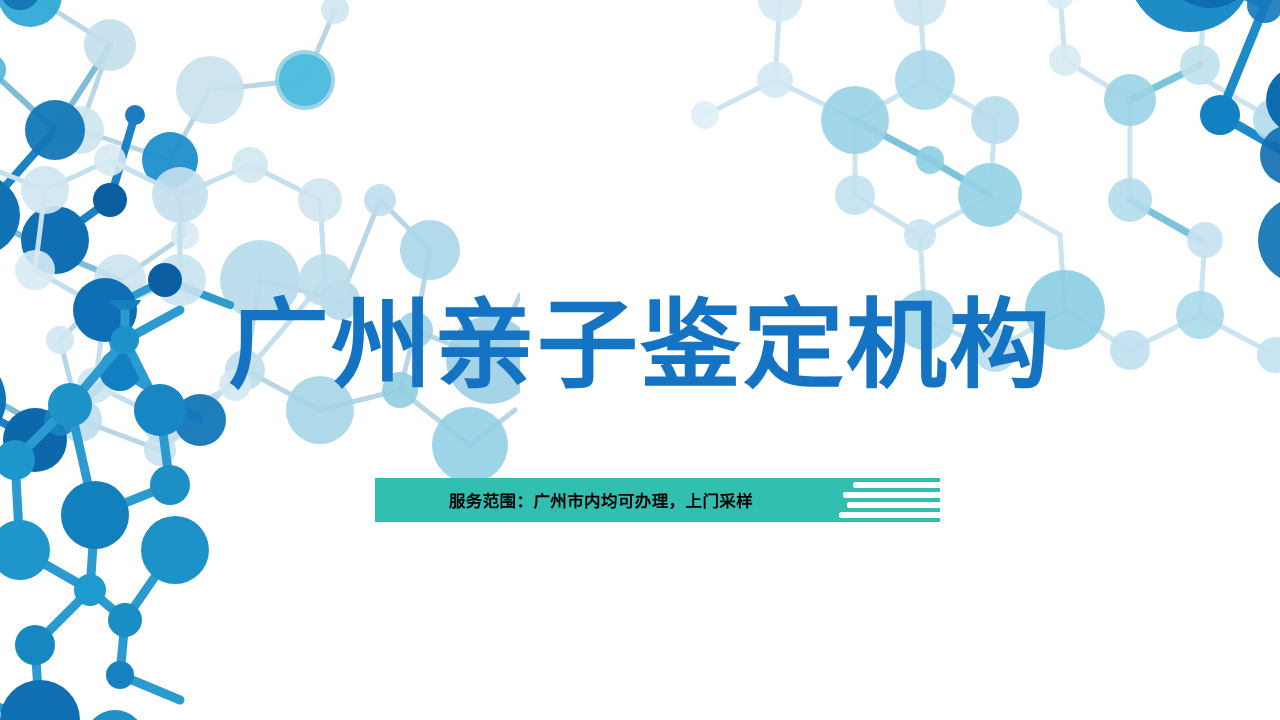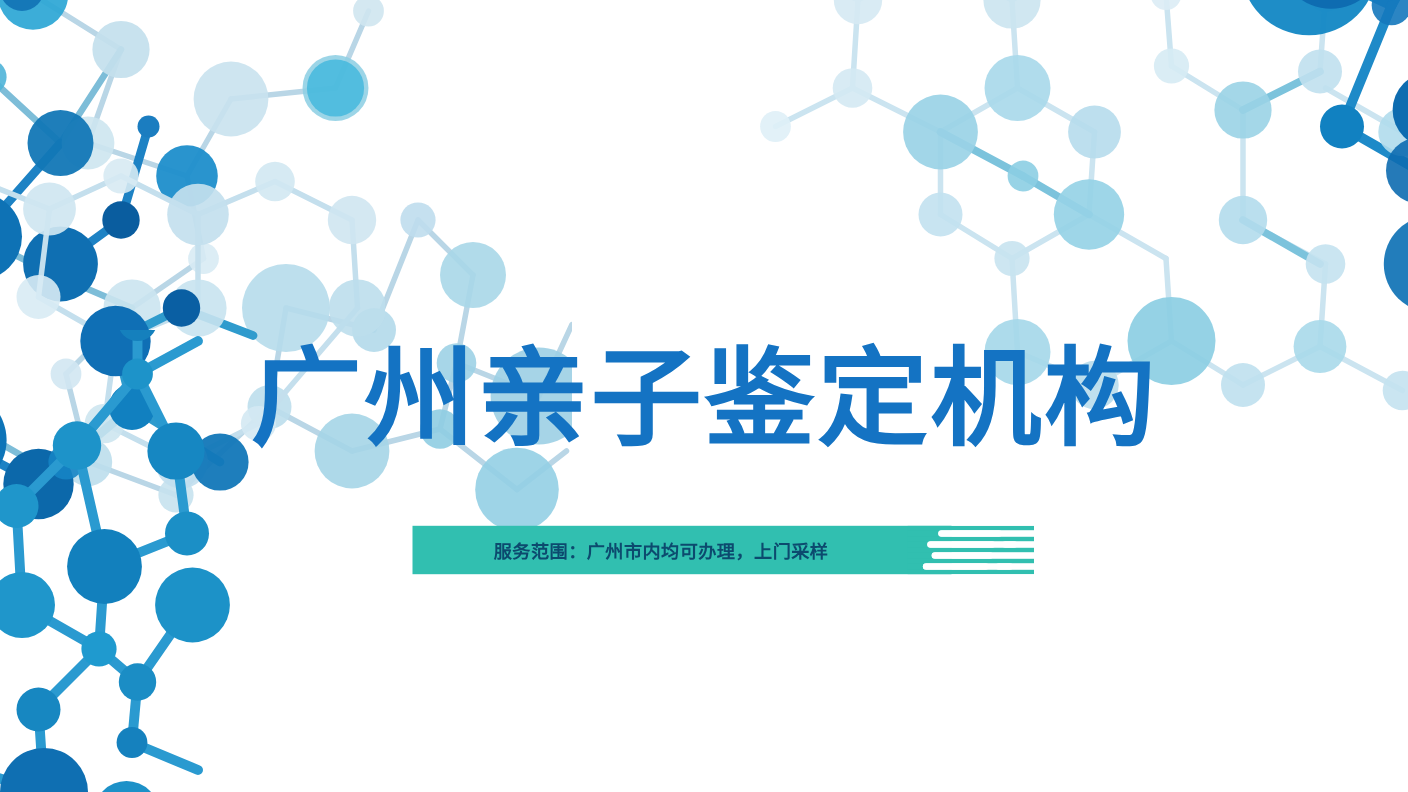--- a/index.html
+++ b/index.html
@@ -26,21 +26,21 @@
   }
   .mol-tl { left: -40px;  top: -50px;  width: 560px;  height: 560px; }
   .mol-tr { right: -30px; top: -60px;  width: 620px;  height: 480px; }
   .mol-bl { left: -60px;  top: 300px;  width: 420px;  height: 470px; }
   .mol-ml { left: -70px;  top: 120px;  width: 420px;  height: 400px; }
 
   
   #title-block {
     position: absolute;
     left: 0;
-    top: 248px;
+    top: 230px;
     width: 1280px;
     text-align: center;
     z-index: 6;
   }
   #main-title {
     display: inline-block;
     font-family: "DejaVu Sans", "Liberation Sans", sans-serif;
     font-size: 98px;
     line-height: 1.02;
     font-weight: 700;
@@ -57,21 +57,21 @@
     top: 478px;
     width: 490px;
     height: 44px;
     background: #31bfb0;
     z-index: 7;
     display: flex;
     align-items: center;
     justify-content: center;
   }
   #banner-text {
-    color: #0c4a6e;
+    color: #000000;
     font-family: "DejaVu Sans", "Liberation Sans", sans-serif;
     font-size: 16.5px;
     font-weight: 700;
     letter-spacing: 0.4px;
     white-space: nowrap;
     padding-right: 38px;
     text-align: right;
   }
   #banner-deco {
     position: absolute;

